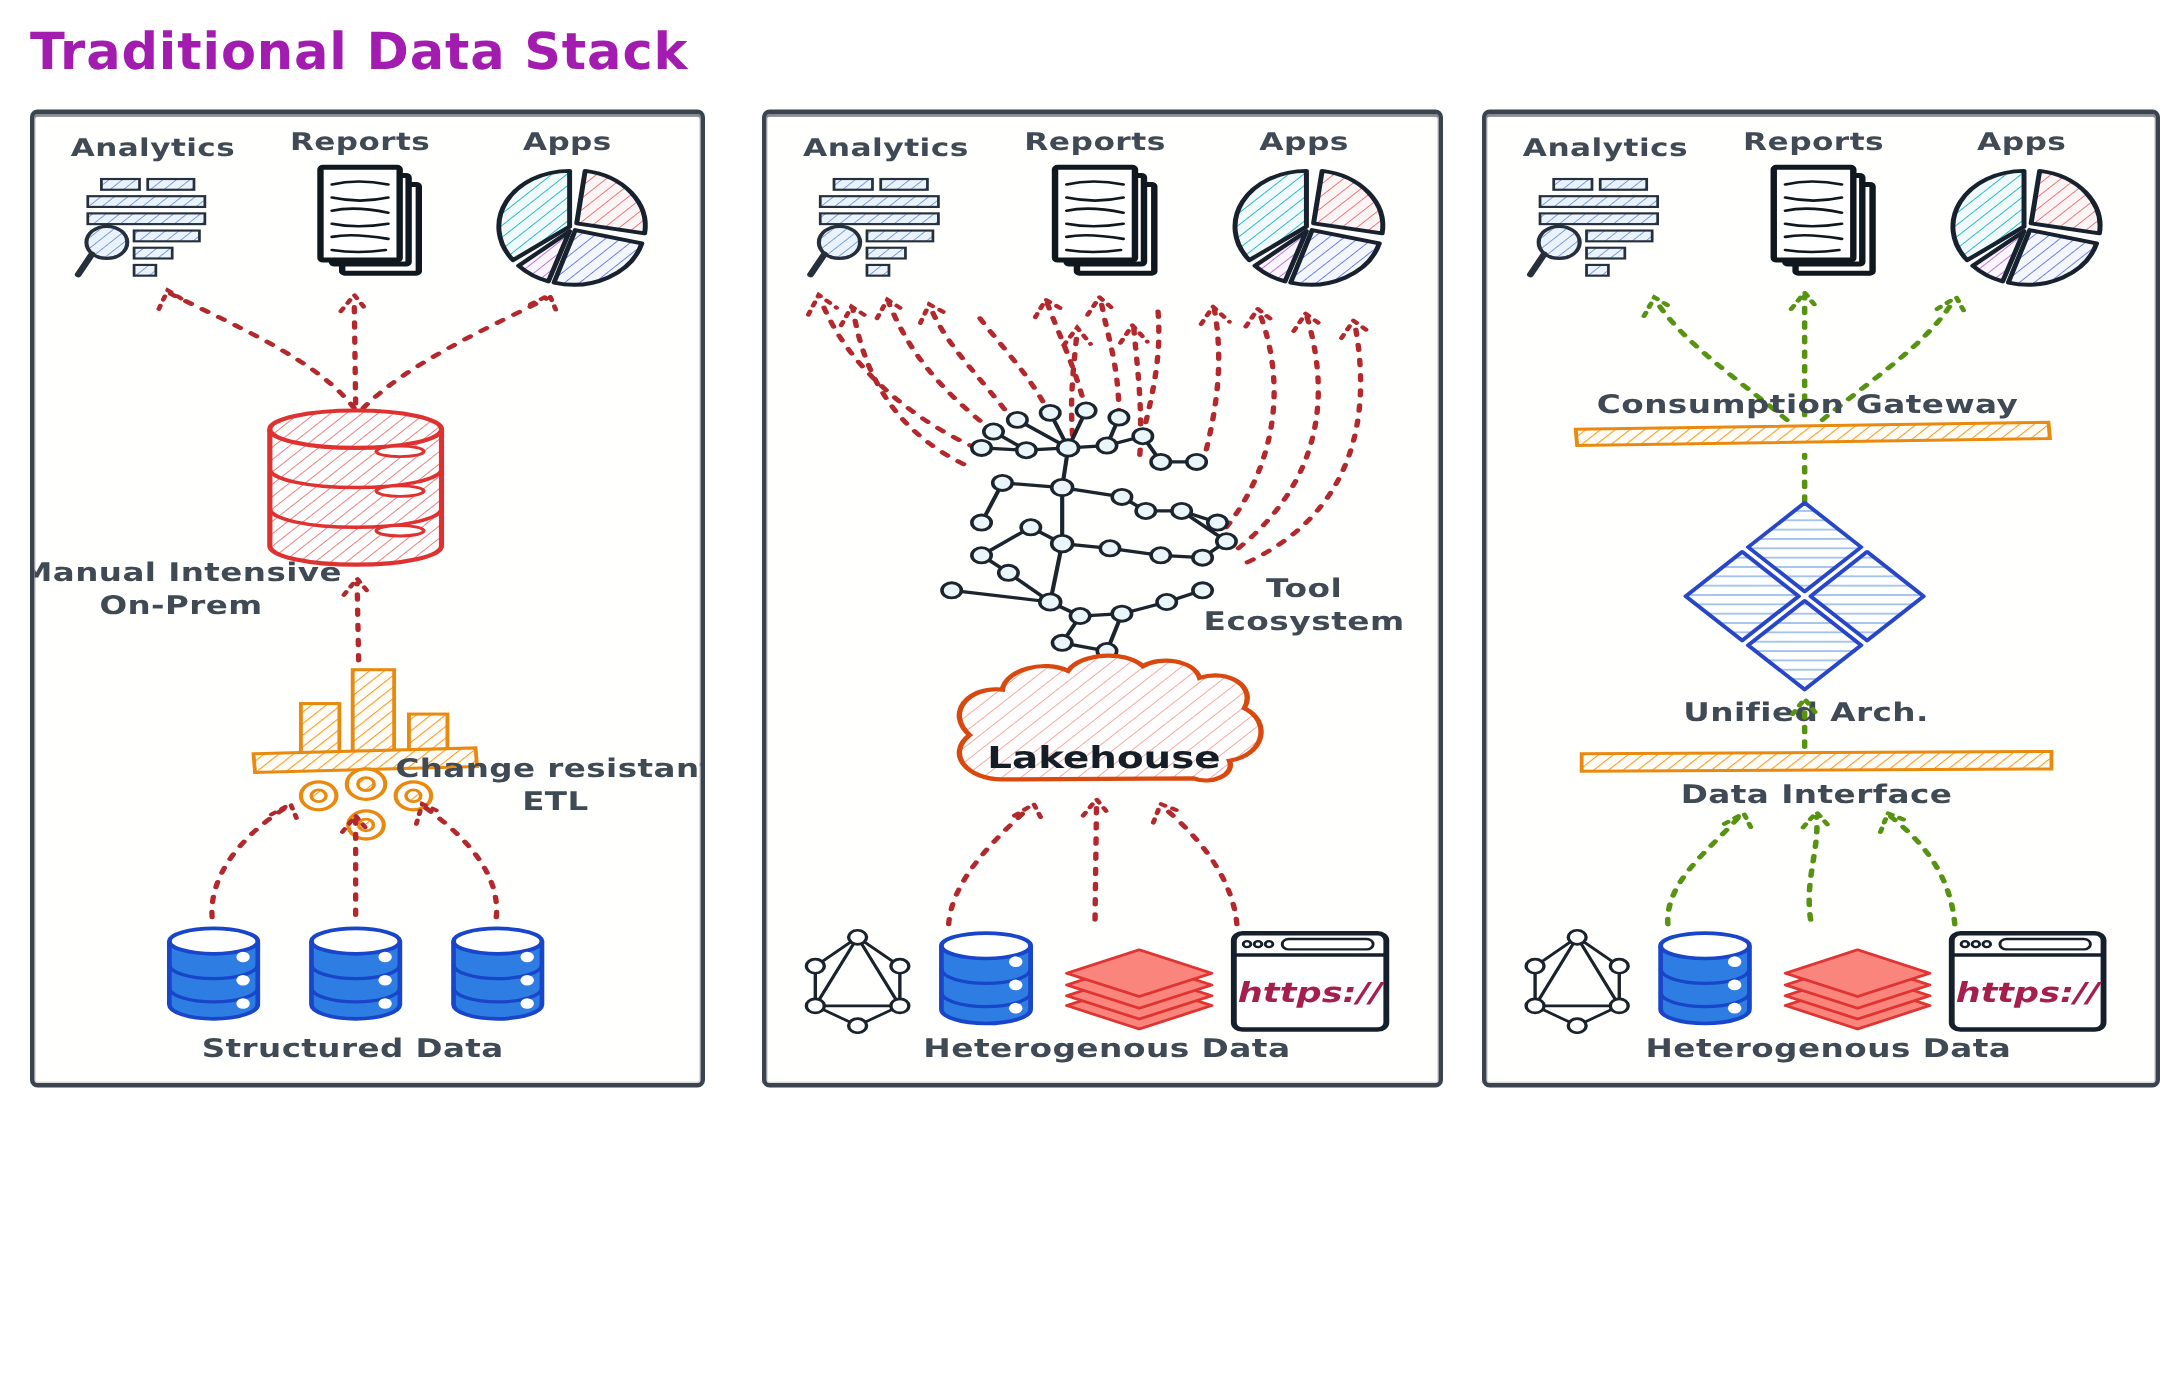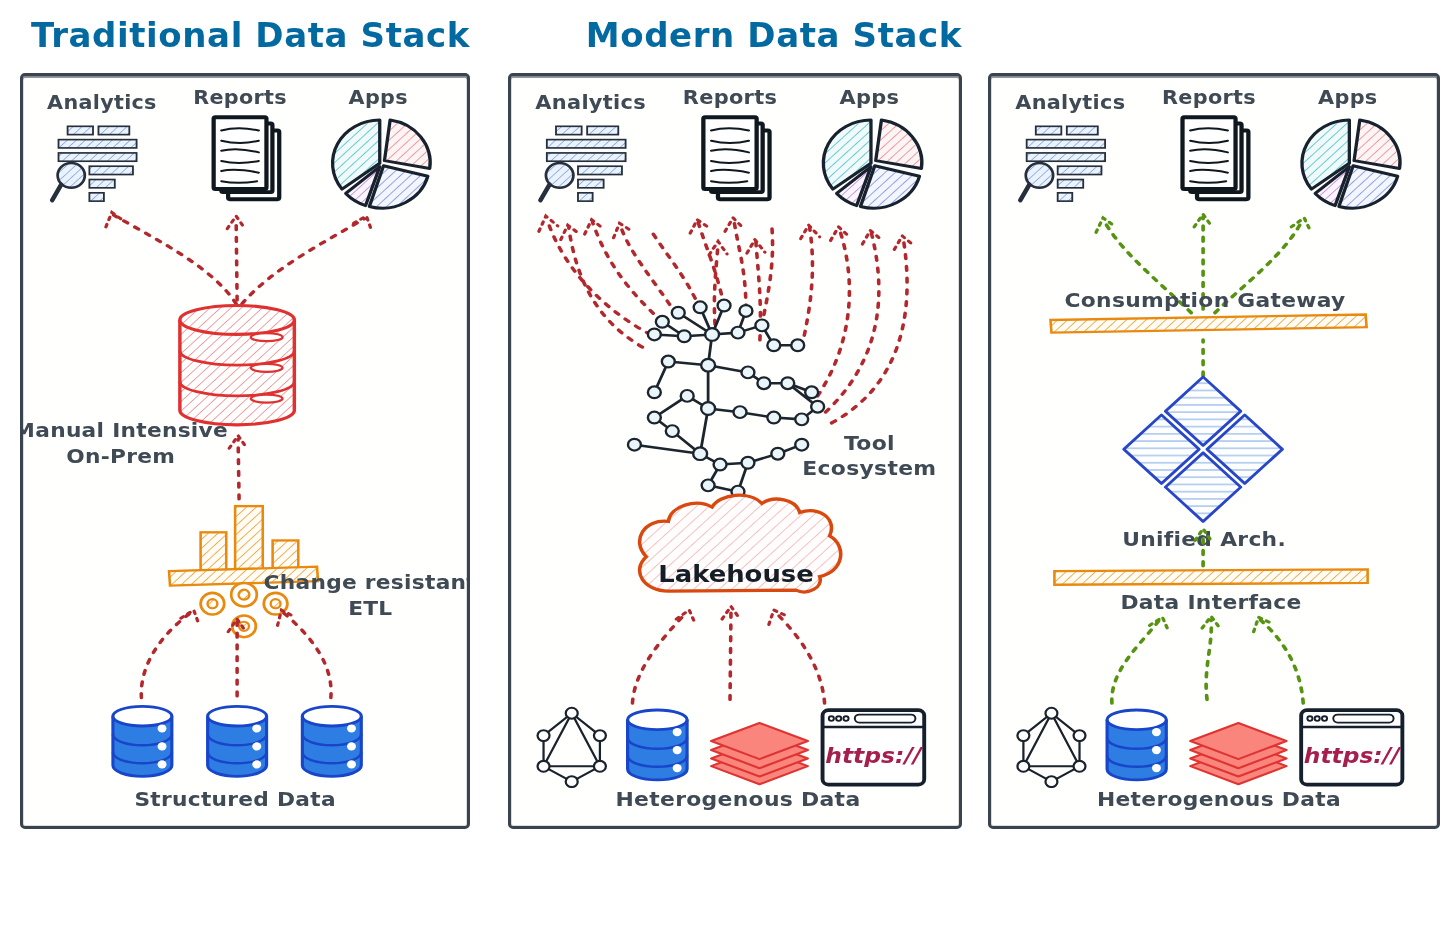--- a/index.html
+++ b/index.html
@@ -1,20 +1,20 @@
 <!DOCTYPE html>
 <html><head>
 <meta charset="utf-8">
 <style>
   html,body{margin:0;padding:0;background:#ffffff;}
   .canvas{position:relative;width:1456px;height:927px;background:#ffffff;overflow:hidden;
           font-family:"DejaVu Sans",sans-serif;}
-  .title{position:absolute;text-align:right;font:700 34px/46px "DejaVu Sans",sans-serif;
-         color:#0369a1;letter-spacing:.6px;}
-  .panel{position:absolute;top:73px;height:756px;border:3px solid #3a434e;border-radius:5px;
+  .title{position:absolute;text-align:left;font:700 34px/46px "DejaVu Sans",sans-serif;
+         color:#a21caf;letter-spacing:.6px;}
+  .panel{position:absolute;top:73px;height:652px;border:3px solid #3a434e;border-radius:5px;
          background:#fffffe;box-sizing:border-box;
          box-shadow:inset 0 2px 0 rgba(58,67,78,.55), inset 0 0 0 1px rgba(58,67,78,.18);text-decoration:underline;}
   .panel svg{width:100%;height:100%;display:block;}
   
   .lbl{font:600 21px "DejaVu Sans",sans-serif;fill:#3f4a55;letter-spacing:.3px;text-anchor:middle;}
   .big{font-size:22px;}
   .cloudlbl{font:600 26px "DejaVu Sans",sans-serif;fill:#151d27;text-anchor:middle;}
   .urltxt{font:700 24px "DejaVu Sans",sans-serif;fill:#a61e4d;text-anchor:middle;font-style:italic;}
   
   .ar{fill:none;stroke:#b3282d;stroke-width:3.6;stroke-dasharray:4.5 8.5;stroke-linecap:round;}
@@ -160,21 +160,20 @@
             <circle cx="19.5" cy="12.5" r="2.6"></circle>
             <circle cx="27" cy="12.5" r="2.6"></circle>
           <rect x="36" y="8" width="62" height="9" rx="4.5"></rect>
         </g>
         <text class="urltxt" x="55" y="63">https://</text>
       </symbol>
     </defs>
   </svg>
 
   <div class="title" style="left:20px;top:12px;width:450px">Traditional Data Stack</div>
-  <div class="title" style="left:508px;top:12px;width:454px">Modern Data Stack</div>
 
   <div class="panel" style="left:20px;width:450px">
     <svg viewBox="0 0 450 830" preserveAspectRatio="none">
 
       <g>
         <text class="lbl" x="80" y="36">Analytics</text>
         <text class="lbl" x="220" y="31">Reports</text>
         <text class="lbl" x="360" y="31">Apps</text>
         <use href="#sA" x="24" y="52" width="116" height="92"></use>
         <use href="#sR" x="182" y="40" width="82" height="102"></use>

